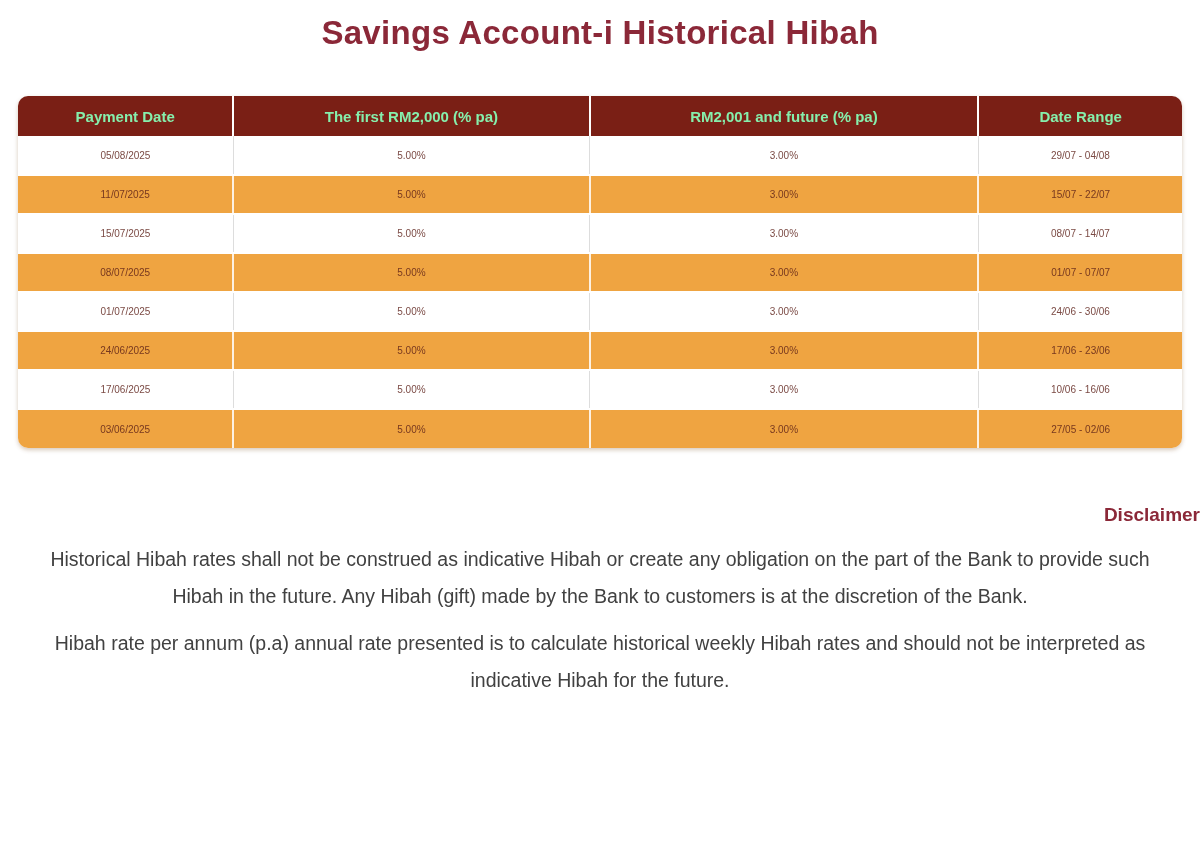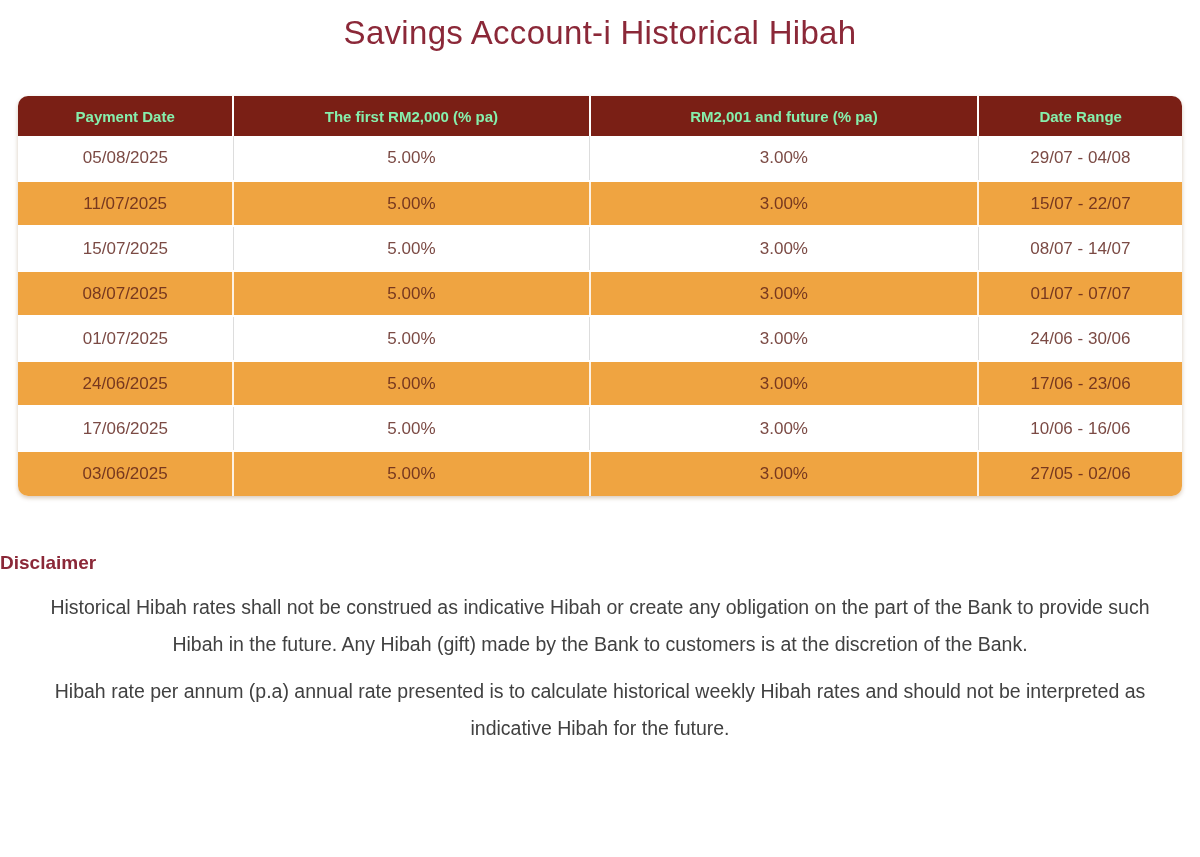--- a/index.html
+++ b/index.html
@@ -8,21 +8,21 @@
     padding: 0;
     background: #ffffff;
     width: 1200px;
     min-height: 857px;
     font-family: "Liberation Sans", sans-serif;
   }
   .page-title {
     margin: 14px 0 0;
     text-align: center;
     font-size: 33px;
-    font-weight: 400;
+    font-weight: 700;
     letter-spacing: 0.3px;
     color: #8b2838;
   }
   .table-wrap {
     margin: 44px 18px 0;
     border-radius: 10px;
     overflow: hidden;
     box-shadow: 0 2px 4px rgba(110, 60, 10, 0.28);
   }
   table.rates-table {
@@ -40,42 +40,42 @@
     font-size: 15px;
     font-weight: bold;
     height: 40px;
     text-align: center;
     vertical-align: middle;
     border-right: 2px solid #ffffff;
     padding: 0 6px;
   }
   thead th:last-child { border-right: none; }
   tbody td {
-    height: 45px;
+    height: 39px;
     text-align: center;
     vertical-align: middle;
-    font-size: 17px;
+    font-size: 10px;
     color: #7b4a44;
     border-bottom: 2px solid #ffffff;
     padding: 0 6px;
   }
   tbody tr:nth-child(odd) td {
     background: #ffffff;
     border-right: 1px solid #dddddd;
   }
   tbody tr:nth-child(even) td {
     background: #efa441;
     border-right: 2px solid rgba(255, 255, 255, 0.85);
     color: #77381f;
   }
   tbody td:last-child { border-right: none !important; }
   tbody tr:last-child td { border-bottom: none; }
   .disclaimer-heading {
     margin: 56px 0 0;
-    text-align: left;
+    text-align: right;
     font-size: 19px;
     font-weight: bold;
     color: #8b2838;
   }
   .disclaimer-text {
     width: 1104px;
     margin: 15px auto 0;
     text-align: center;
     font-size: 19.5px;
     line-height: 37px;

